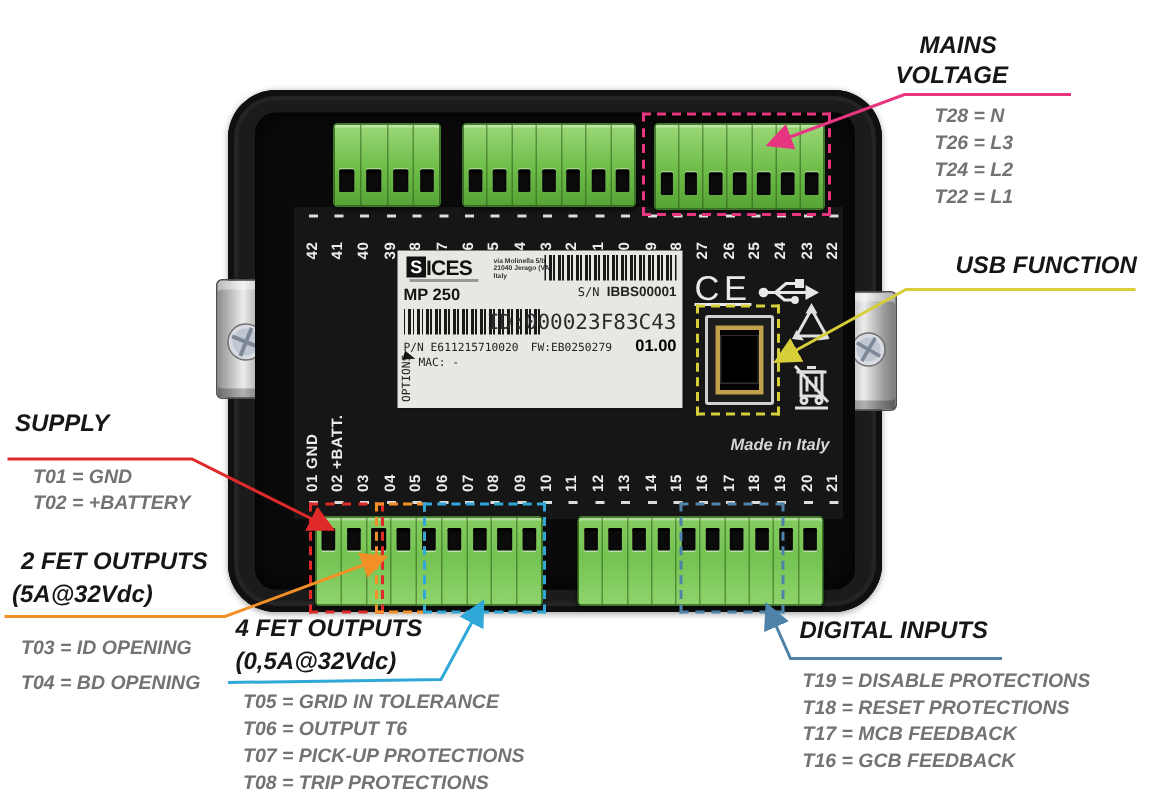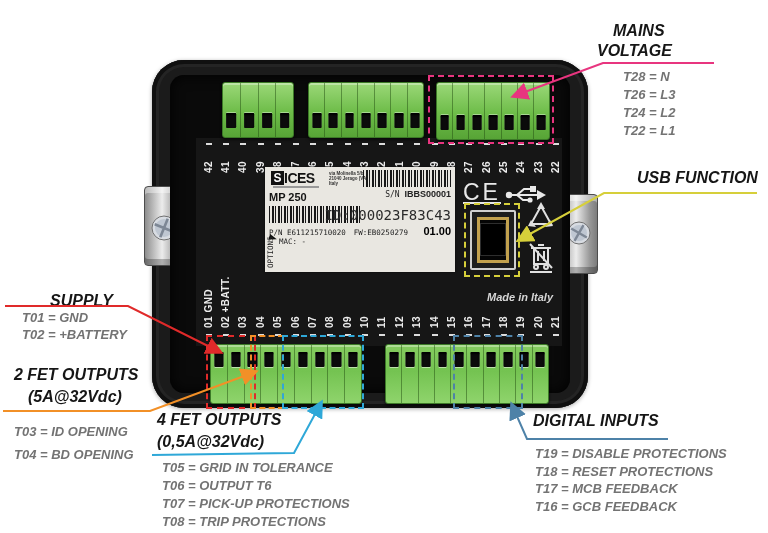--- a/index.html
+++ b/index.html
@@ -479,29 +479,29 @@
   <div class="ann-list" style="left:623px;top:68px;line-height:18px;">
 
   <div class="ann-item">T28 = N</div>
       <div class="ann-item">T26 = L3</div>
       <div class="ann-item">T24 = L2</div>
       <div class="ann-item">T22 = L1</div>
     </div>
 
   <div class="ann-title" style="left:616px;top:169px;margin-left:21px;">USB FUNCTION</div>
 
-  <div class="ann-title" style="left:10px;top:292px;margin-left:40px;">SUPPLY</div>
+  <div class="ann-title" style="left:10px;top:274px;">SUPPLY</div>
   <div class="ann-list" style="left:22px;top:309px;line-height:17px;">
 
   <div class="ann-item">T01 = GND</div>
       <div class="ann-item">T02 = +BATTERY</div>
     </div>
 
   <div class="ann-title" style="left:14px;top:366px;">2 FET OUTPUTS</div>
-  <div class="ann-title" style="left:28px;top:388px;text-align:center;">(5A@32Vdc)</div>
+  <div class="ann-title" style="left:8px;top:388px;text-align:center;">(5A@32Vdc)</div>
   <div class="ann-list" style="left:14px;top:420px;line-height:23px;">
 
   <div class="ann-item">T03 = ID OPENING</div>
       <div class="ann-item">T04 = BD OPENING</div>
     </div>
 
   <div class="ann-title" style="left:157px;top:411px;">4 FET OUTPUTS</div>
   <div class="ann-title" style="left:157px;top:433px;">(0,5A@32Vdc)</div>
   <div class="ann-list" style="left:162px;top:459px;line-height:18px;">
 

